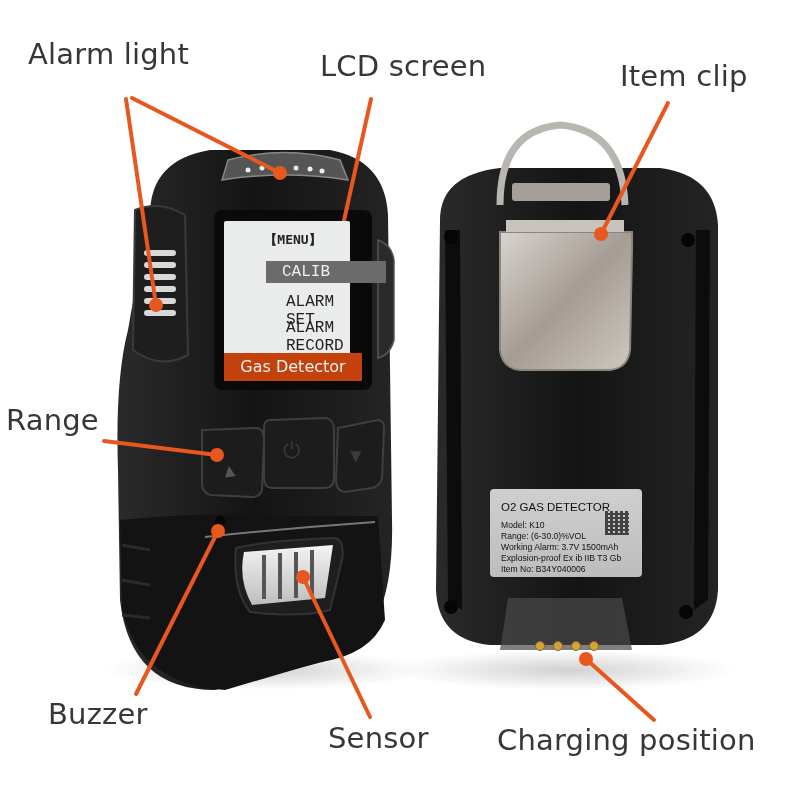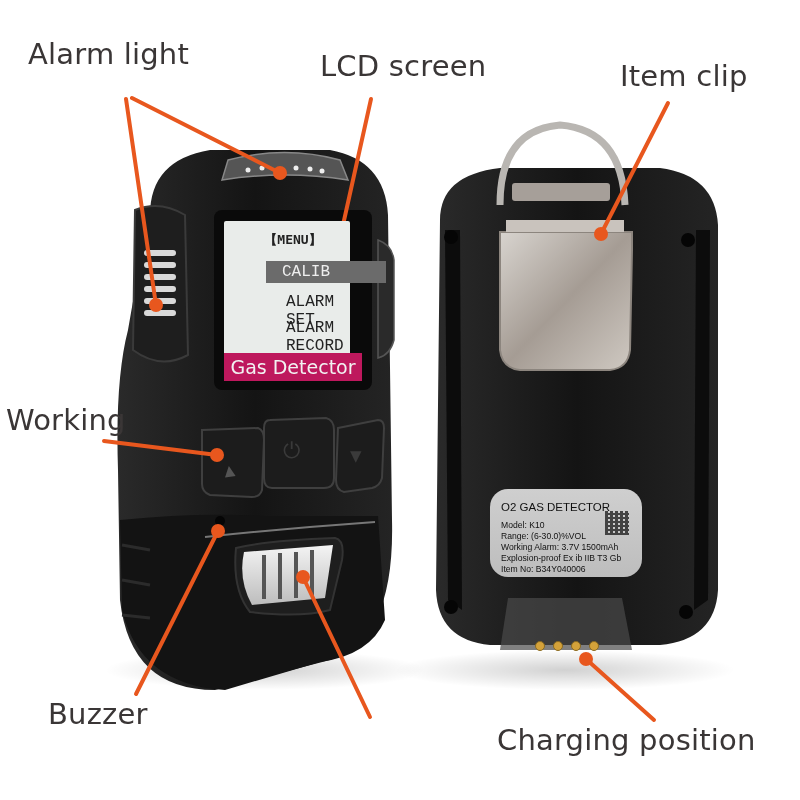--- a/index.html
+++ b/index.html
@@ -5,23 +5,23 @@
   html,body{margin:0;padding:0;background:#ffffff;}
   body{width:800px;height:800px;position:relative;overflow:hidden;font-family:"DejaVu Sans",sans-serif;}
   #stage{position:absolute;left:0;top:0;width:800px;height:800px;}
   .callout{position:absolute;color:#3a3636;font-family:"DejaVu Sans",sans-serif;font-size:29px;letter-spacing:0.2px;white-space:nowrap;line-height:1;}
   svg{position:absolute;left:0;top:0;}
   
   .lcd{position:absolute;left:224px;top:221px;width:126px;height:136px;background:#e9ecea;border-radius:2px;}
   .lcd-title{position:absolute;left:0;width:138px;top:10px;text-align:center;font-family:"DejaVu Sans Mono",monospace;font-size:13px;color:#222;font-weight:bold;}
   .lcd-row{position:absolute;left:6px;font-family:"Liberation Mono",monospace;font-size:16px;color:#222;margin-left:36px;}
   .lcd-row.sel{left:10px;width:120px;background:#6b6b6b;color:#eee;padding-left:16px;box-sizing:border-box;left:6px;}
-  .lcd-band{position:absolute;left:224px;top:353px;width:138px;height:28px;background:#be185d;color:#f2f2f2;font-family:"DejaVu Sans",sans-serif;font-size:19px;text-align:center;line-height:28px;}
+  .lcd-band{position:absolute;left:224px;top:353px;width:138px;height:28px;background:#c2410c;color:#f2f2f2;font-family:"DejaVu Sans",sans-serif;font-size:16px;text-align:center;line-height:28px;}
   
-  .plate{position:absolute;left:490px;top:489px;width:152px;height:88px;background:linear-gradient(#cfcfcf,#bdbdbd);border-radius:18px;}
+  .plate{position:absolute;left:490px;top:489px;width:152px;height:88px;background:linear-gradient(#cfcfcf,#bdbdbd);border-radius:4px;}
   .plate-title{position:absolute;left:11px;top:12px;font-size:11.5px;color:#111;font-family:"Liberation Sans",sans-serif;}
   .plate-line{position:absolute;left:11px;font-size:8.6px;color:#111;font-family:"Liberation Sans",sans-serif;white-space:nowrap;}
   .qr{position:absolute;left:115px;top:22px;width:24px;height:24px;background:
      repeating-linear-gradient(90deg,#222 0 3px,transparent 3px 5px),
      repeating-linear-gradient(0deg,#222 0 2px,transparent 2px 4px);opacity:.8;}
 </style>
 </head>
 <body>
 
 <div id="stage">
@@ -168,16 +168,17 @@
     <div class="plate-line" style="top:31px;">Model:  K10</div>
     <div class="plate-line" style="top:42px;">Range:  (6-30.0)%VOL</div>
     <div class="plate-line" style="top:53px;">Working Alarm:  3.7V 1500mAh</div>
     <div class="plate-line" style="top:64px;">Explosion-proof Ex ib IIB T3 Gb</div>
     <div class="plate-line" style="top:75px;">Item No: B34Y040006</div>
   </div>
 
   <div class="callout" style="left:28px;top:40px;">Alarm light</div>
   <div class="callout" style="left:320px;top:52px;">LCD screen</div>
   <div class="callout" style="left:620px;top:62px;">Item clip</div>
-  <div class="callout" style="left:6px;top:406px;">Working</div>
+  <div class="callout" style="left:6px;top:406px;">Range</div>
   <div class="callout" style="left:48px;top:700px;">Buzzer</div>
+  <div class="callout" style="left:328px;top:724px;">Sensor</div>
   <div class="callout" style="left:497px;top:726px;">Charging position</div>
 </div>
 
 </body></html>

